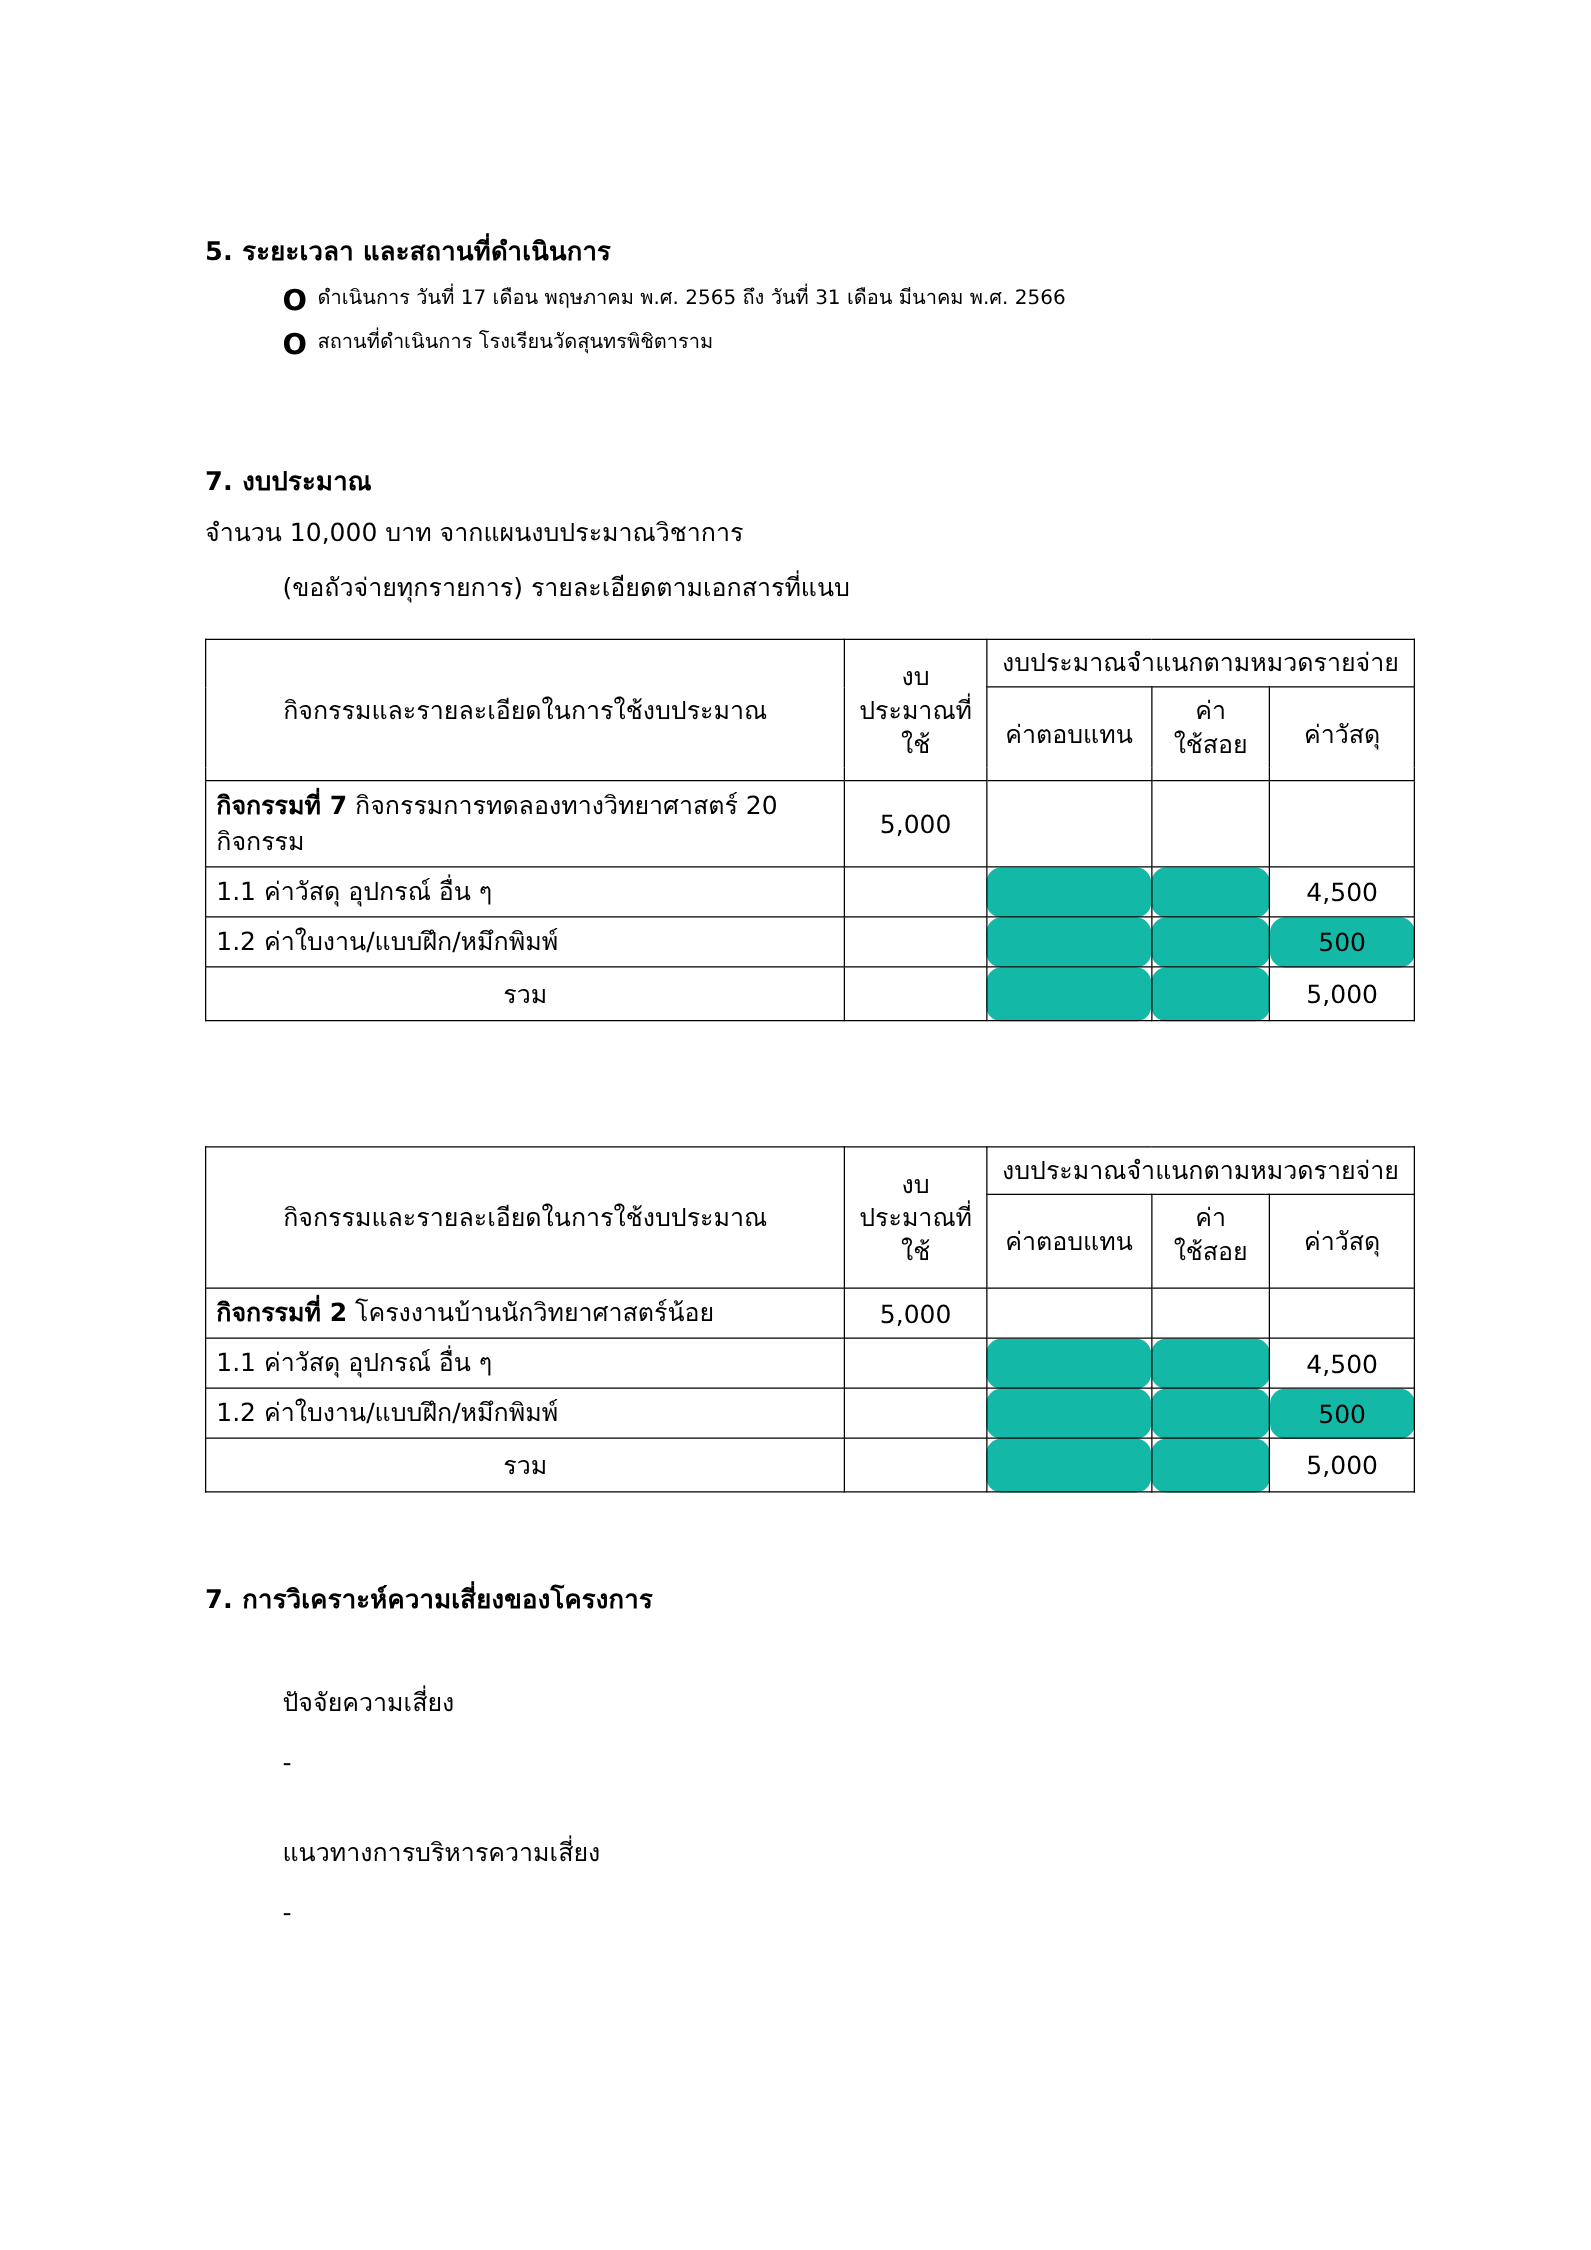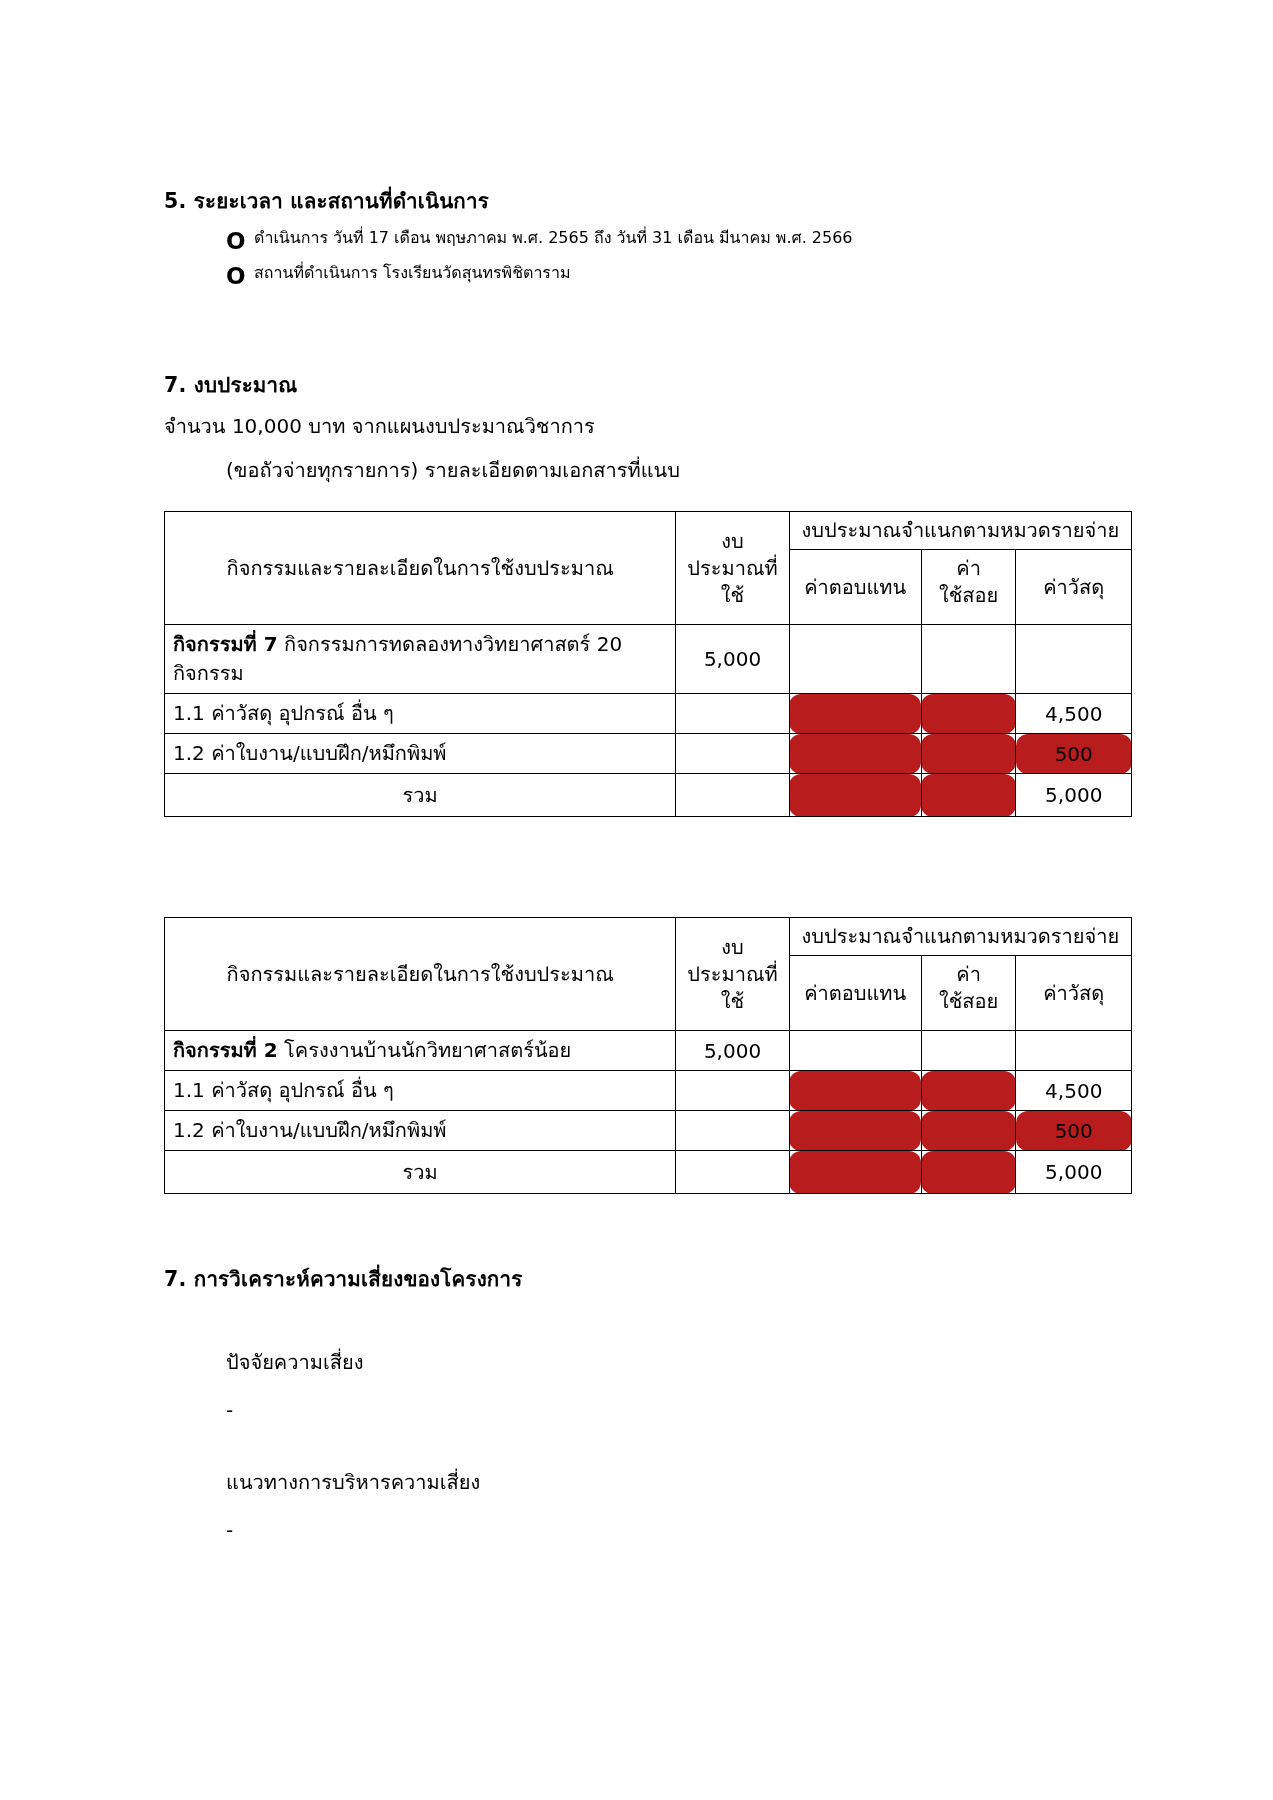--- a/index.html
+++ b/index.html
@@ -102,21 +102,21 @@
   }
   td.activity b { font-weight: bold; }
   td.num {
     text-align: center;
   }
   td.num-right {
     text-align: center;
     padding-right: 14px;
   }
   td.center { text-align: center; }
-  td.shaded { background: #b91c1c; border-radius: 12px; }
+  td.shaded { background: #14b8a6; border-radius: 12px; }
 
   .rowline { height: 44px; }
 
   .risk-block {
     margin-top: 70px;
   }
   .risk-item {
     margin-left: 62px;
     font-size: 20px;
     line-height: 1.5;

